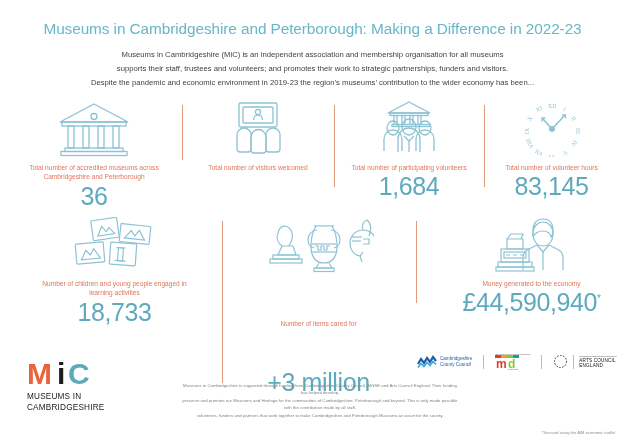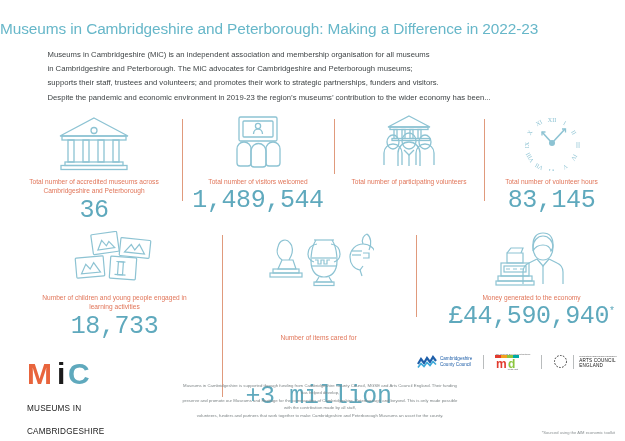--- a/index.html
+++ b/index.html
@@ -18,32 +18,32 @@
     position: relative;
     width: 625px;
     height: 441px;
     box-sizing: border-box;
     padding: 0;
     background: #fff;
   }
 
   
   .title {
-    text-align: left;
+    text-align: center;
     color: #67b7c9;
     font-size: 15.4px;
     font-weight: 400;
     letter-spacing: -0.1px;
     padding-top: 21px;
     line-height: 1.1;
   }
   .intro {
     margin: 10px auto 0 auto;
     width: 530px;
-    text-align: left;
+    text-align: center;
     color: #3f4446;
     font-size: 7.7px;
     line-height: 1.85;
     font-weight: 400;
   }
   .intro p {
     margin: 0;
   }
 
   
@@ -95,21 +95,20 @@
   }
   .stat-value {
     color: #5fa9bd;
     font-size: 25px;
     line-height: 1;
     margin-top: 2px;
     font-weight: 400;
     letter-spacing: -0.4px;
     white-space: nowrap;
     position: relative;
-    font-family: Liberation Mono, monospace;
   }
   .stat-value .ast {
     font-size: 10px;
     vertical-align: super;
     line-height: 1;
   }
 
   
   .c-museums   { width: 176px; }
   .c-visitors  { width: 152px; }
@@ -134,21 +133,21 @@
     left: 27px;
     top: 8px;
     width: 92px;
   }
   .mic-word {
     font-family: "Liberation Sans", sans-serif;
     font-size: 8.2px;
     line-height: 1.18;
     color: #1b1b1b;
     letter-spacing: 0.2px;
-    margin-top: 13px;
+    margin-top: 1px;
   }
   .funding-text {
     position: absolute;
     left: 180px;
     top: 33px;
     width: 280px;
     text-align: center;
     color: #7d8486;
     font-size: 4.3px;
     line-height: 1.72;
@@ -188,21 +187,20 @@
 </style>
 </head>
 <body>
 
 <div class="poster">
 
   <div class="title">Museums in Cambridgeshire and Peterborough: Making a Difference in 2022-23</div>
 
   <div class="intro">
     <p>Museums in Cambridgeshire (MiC) is an independent association and membership organisation for all museums</p>
-    <p>in Cambridgeshire and Peterborough. The MiC advocates for Cambridgeshire and Peterborough museums;</p>
     <p>supports their staff, trustees and volunteers; and promotes their work to strategic partnerships, funders and visitors.</p>
     <p>Despite the pandemic and economic environment in 2019-23 the region’s museums’ contribution to the wider economy has been...</p>
   </div>
 
   <div class="stats">
 
     <div class="row row-1">
 
       <div class="cell c-museums">
         <div class="icon-wrap">
@@ -231,21 +229,20 @@
             <path d="M30.5 19 c0-3 2-5 4.5-5 s4.5 2 4.5 5"></path>
             <path d="M14 34 a7 7 0 0 1 14 0"></path>
             <path d="M14 34 v14 a3 3 0 0 0 3 3 h8 a3 3 0 0 0 3 -3 v-14"></path>
             <path d="M28 36 a7.5 7.5 0 0 1 15 0"></path>
             <path d="M28 36 v13 a3 3 0 0 0 3 3 h9 a3 3 0 0 0 3 -3 v-13"></path>
             <path d="M43 34 a7 7 0 0 1 14 0"></path>
             <path d="M43 34 v14 a3 3 0 0 0 3 3 h8 a3 3 0 0 0 3 -3 v-14"></path>
           </svg>
         </div>
         <div class="stat-label">Total number of visitors welcomed</div>
-        <div class="stat-value">1,489,544</div>
       </div>
 
       <div class="cell c-volunteers divider">
         <div class="icon-wrap">
           <svg width="72" height="56" viewBox="0 0 72 56" fill="none" stroke="#8dc3d3" stroke-width="1.3">
             <path d="M36 1 L57 12 L15 12 Z"></path>
             <rect x="17" y="12" width="38" height="2.5"></rect>
             <rect x="21" y="14.5" width="3" height="9"></rect>
             <rect x="29" y="14.5" width="3" height="9"></rect>
             <rect x="37" y="14.5" width="3" height="9"></rect>
@@ -255,20 +252,21 @@
             <path d="M11 50 v-12 a9 9 0 0 1 18 0 v12"></path>
             <ellipse cx="52" cy="27" rx="6" ry="7"></ellipse>
             <path d="M43 50 v-12 a9 9 0 0 1 18 0 v12"></path>
             <ellipse cx="36" cy="26" rx="7" ry="8"></ellipse>
             <path d="M25 51 v-13 a11 11 0 0 1 22 0 v13"></path>
             <path d="M31 35 l5 5 l5 -5"></path>
             <path d="M36 40 v11"></path>
           </svg>
         </div>
         <div class="stat-label">Total number of participating volunteers</div>
+        <div class="stat-value">1,684</div>
       </div>
 
       <div class="cell c-hours divider">
         <div class="icon-wrap">
           <svg width="62" height="56" viewBox="0 0 62 56" fill="none" stroke="#8dc3d3" stroke-width="1.2">
             <circle cx="31" cy="28" r="3" fill="#8dc3d3" stroke="none"></circle>
             <path d="M31 28 L44 14" stroke-width="1.6"></path>
             <path d="M41 14 l3.5 0 l0 3.5" stroke-width="1.3"></path>
             <path d="M31 28 L21 17" stroke-width="1.6"></path>
             <path d="M21 20.5 l0 -3.5 l3.5 0" stroke-width="1.3"></path>

